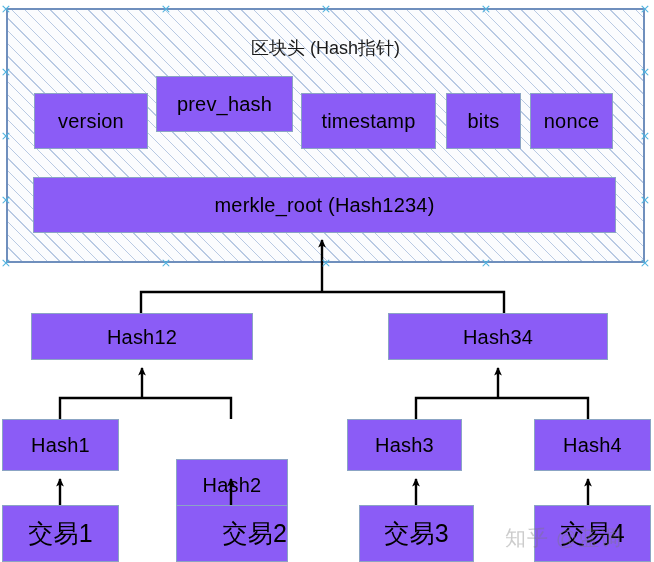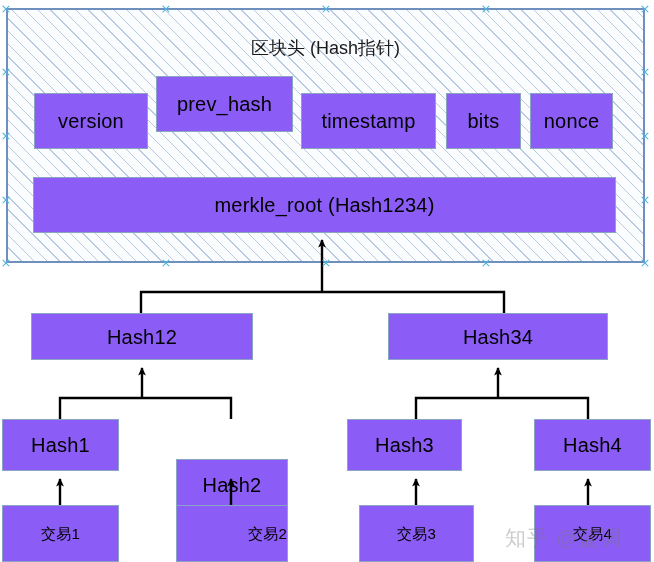--- a/index.html
+++ b/index.html
@@ -27,21 +27,21 @@
     display: flex;
     align-items: center;
     justify-content: center;
     color: #000000;
     font-size: 20px;
     line-height: 1;
     letter-spacing: 0.2px;
     white-space: nowrap;
   }
   .node.cn {
-    font-size: 15px;
+    font-size: 25px;
   }
 
   
   #block-header {
     position: absolute;
     left: 6px;
     top: 8px;
     width: 639px;
     height: 255px;
     box-sizing: border-box;

